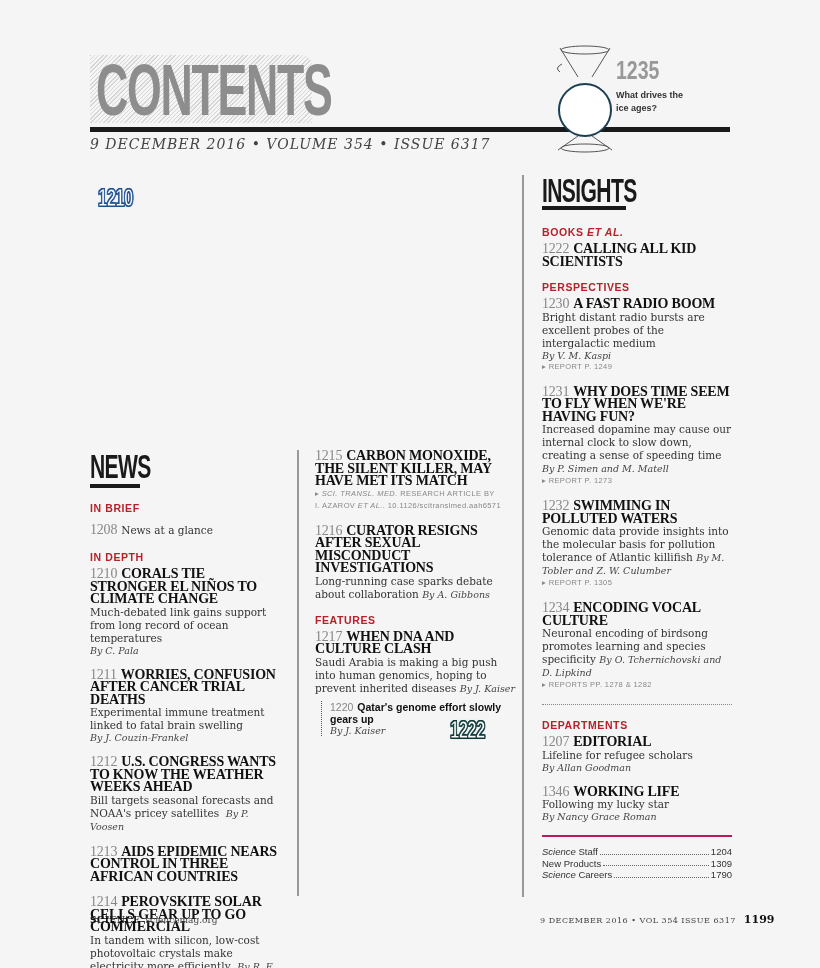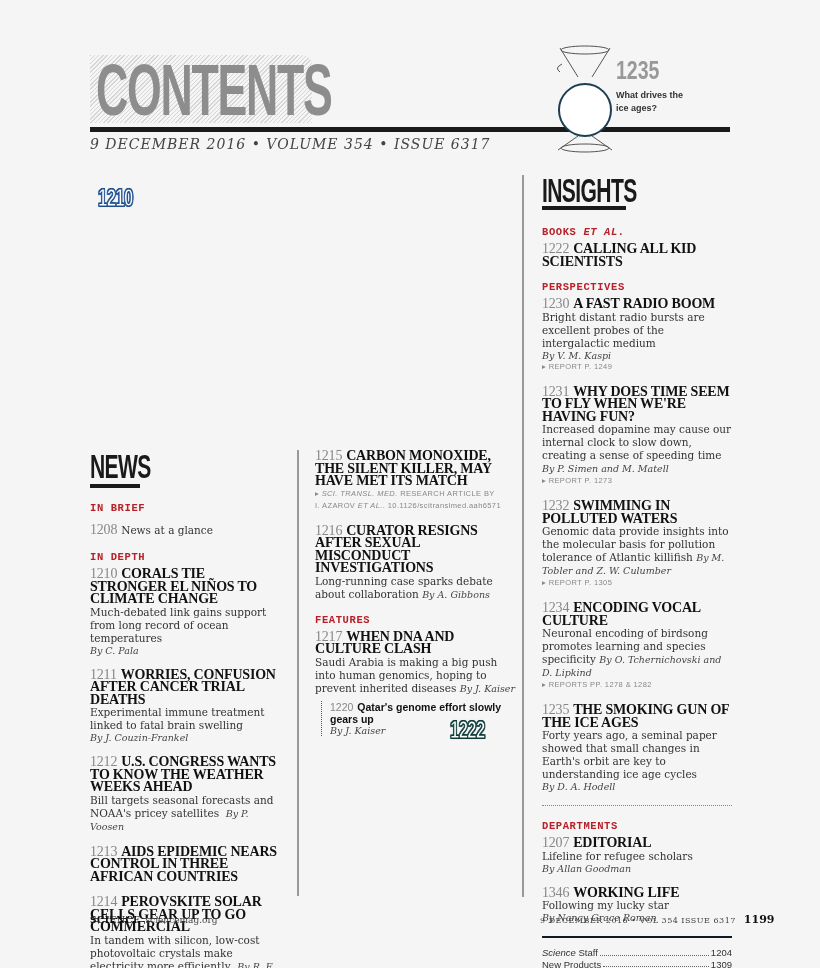--- a/index.html
+++ b/index.html
@@ -12,31 +12,31 @@
   .issue-line{left:90px;top:136px;font-size:14px;font-style:italic;letter-spacing:1px;color:#444;}
   .cover-num{left:616px;top:55px;font-family:"Liberation Sans",sans-serif;font-weight:bold;font-size:26px;color:#999;transform:scaleX(0.75);transform-origin:left top;}
   .cover-teaser{left:616px;top:89px;width:70px;font-family:"Liberation Sans",sans-serif;font-size:9px;font-weight:bold;line-height:13px;color:#333;}
   .page-badge{font-family:"Liberation Sans",sans-serif;font-weight:bold;font-size:24px;color:#fff;-webkit-text-stroke:1px;transform:scaleX(0.7);transform-origin:left top;letter-spacing:-1px;}
   .badge-1210{left:98px;top:184px;-webkit-text-stroke-color:#1f4f8f;text-shadow:0 0 2px #1f4f8f,1px 1px 0 #1f4f8f,-1px -1px 0 #1f4f8f,1px -1px 0 #1f4f8f,-1px 1px 0 #1f4f8f;}
   .badge-1222{left:450px;top:716px;-webkit-text-stroke-color:#0f3a3a;text-shadow:0 0 2px #0f3a3a,1px 1px 0 #0f3a3a,-1px -1px 0 #0f3a3a,1px -1px 0 #0f3a3a,-1px 1px 0 #0f3a3a;}
   .section-head{font-family:"Liberation Sans",sans-serif;font-weight:bold;font-size:34px;color:#1a1a1a;transform:scaleX(0.62);transform-origin:left top;line-height:36px;letter-spacing:-1px;}
   .section-bar{height:4px;background:#1a1a1a;}
   .vline{width:2px;background:#999;}
   .col{position:absolute;}
-  .cat{font-family:Liberation Mono, monospace;font-weight:bold;font-size:10.5px;color:#b8202a;letter-spacing:0.6px;margin:0 0 5px 0;}
+  .cat{font-family:Liberation Sans, sans-serif;font-weight:bold;font-size:10.5px;color:#b8202a;letter-spacing:0.6px;margin:0 0 5px 0;}
   .item{margin-bottom:13px;}
   .headline{font-family:Liberation Serif, serif;font-weight:bold;font-size:14px;line-height:12.5px;color:#111;letter-spacing:-0.2px;}
   .pg{color:#888;font-weight:normal;margin-right:4px;}
   .deck{font-size:10.5px;line-height:13px;color:#333;}
   .byline{font-style:italic;font-size:9.5px;color:#444;}
   .ref{font-family:"Liberation Sans",sans-serif;font-size:7.5px;color:#888;letter-spacing:0.4px;line-height:12px;}
   .sub-item{margin:6px 0 0 6px;padding-left:8px;border-left:1px dotted #555;}
   .sub-title{font-family:"Liberation Sans",sans-serif;font-size:10.5px;font-weight:bold;color:#111;}
   .dotted-sep{border-top:1px dotted #888;margin:4px 0 14px 0;}
-  .dept-list{border-top:2px solid #0f172a;padding-top:9px;font-family:"Liberation Sans",sans-serif;font-size:9.5px;color:#333;line-height:11.5px;}
+  .dept-list{border-top:2px solid #be185d;padding-top:9px;font-family:"Liberation Sans",sans-serif;font-size:9.5px;color:#333;line-height:11.5px;}
   .dept-row{display:flex;}
   .dept-row .name{white-space:nowrap;}
   .dept-row .dots{flex:1;border-bottom:1px dotted #666;margin:0 2px 3px 2px;}
   .footer-left{left:90px;top:915px;font-size:9px;color:#444;}
   .footer-left b{color:#111;margin-right:5px;letter-spacing:0.5px;}
   .footer-right{left:540px;top:913px;font-size:8px;color:#444;letter-spacing:0.5px;}
   .footer-right b{font-size:11px;color:#111;margin-left:8px;letter-spacing:0;}
 </style>
 </head>
 <body>
@@ -150,25 +150,20 @@
   <div class="item">
     <div class="headline"><span class="pg">1232</span><span>SWIMMING IN POLLUTED WATERS</span></div>
     <div class="deck"><span>Genomic data provide insights into the molecular basis for pollution tolerance of Atlantic killifish</span> <span class="byline">By M. Tobler and Z. W. Culumber</span></div>
     <div class="ref"><span>▸</span> <span>REPORT P. 1305</span></div>
   </div>
   <div class="item">
     <div class="headline"><span class="pg">1234</span><span>ENCODING VOCAL CULTURE</span></div>
     <div class="deck"><span>Neuronal encoding of birdsong promotes learning and species specificity</span> <span class="byline">By O. Tchernichovski and D. Lipkind</span></div>
     <div class="ref"><span>▸</span> <span>REPORTS PP. 1278 &amp; 1282</span></div>
   </div>
-  <div class="item">
-    <div class="headline"><span class="pg">1235</span><span>THE SMOKING GUN OF THE ICE AGES</span></div>
-    <div class="deck">Forty years ago, a seminal paper showed that small changes in Earth's orbit are key to understanding ice age cycles</div>
-    <div class="byline">By D. A. Hodell</div>
-  </div>
 
   <div class="dotted-sep"></div>
 
   <div class="cat">DEPARTMENTS</div>
   <div class="item">
     <div class="headline"><span class="pg">1207</span><span>EDITORIAL</span></div>
     <div class="deck">Lifeline for refugee scholars</div>
     <div class="byline">By Allan Goodman</div>
   </div>
   <div class="item">

